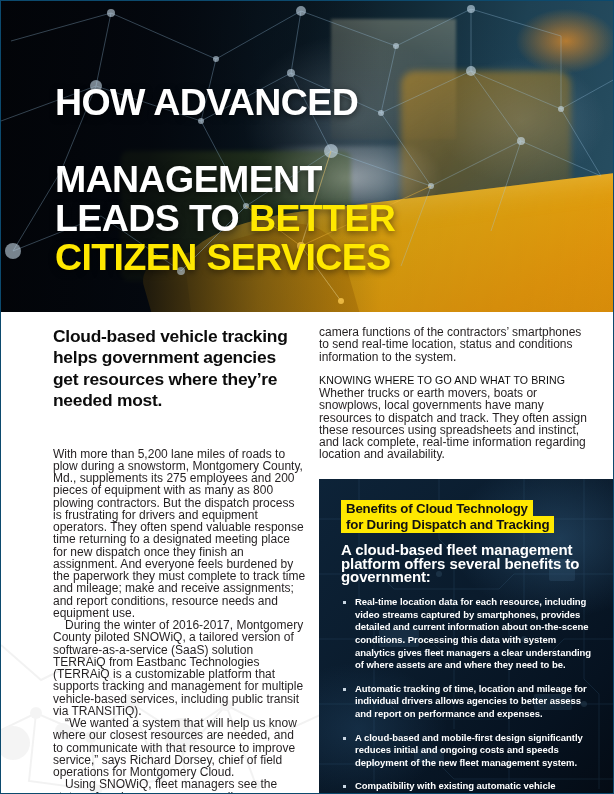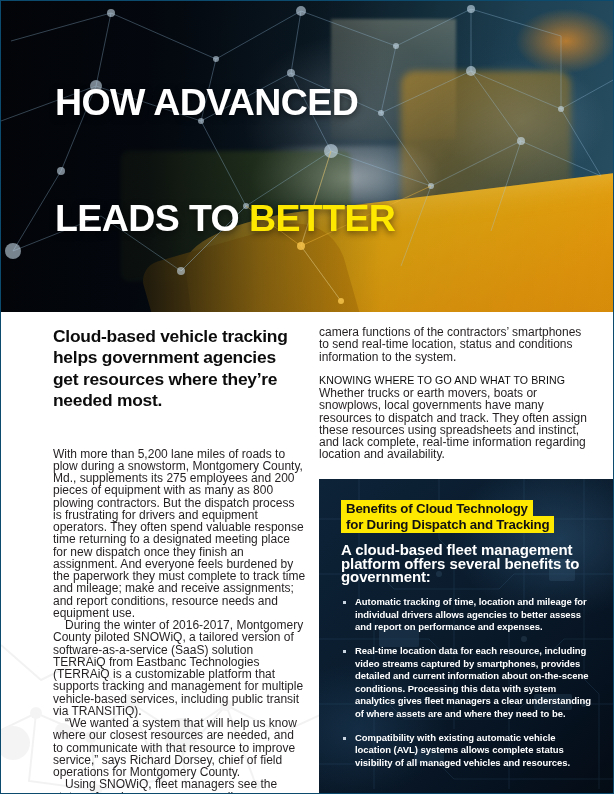--- a/index.html
+++ b/index.html
@@ -321,22 +321,23 @@
       </g>
       <g fill="#f5c24a" opacity="0.85">
         <circle cx="300" cy="245" r="4"></circle>
           <circle cx="340" cy="300" r="3"></circle>
       </g>
     </svg>
 
     <h1 class="hero-title">
       <span>HOW ADVANCED</span><br>
       <br>
-      <br>
+      <span>MANAGEMENT</span><br>
       <span>LEADS TO </span><span class="hl-yellow">BETTER</span><br>
+      <span class="hl-yellow">CITIZEN SERVICES</span>
     </h1>
   </div>
 
   <div class="content">
 
     <svg class="watermark" viewBox="0 0 320 210" preserveAspectRatio="none">
       <g stroke="#e8e8e8" stroke-width="2" fill="none">
         <path d="M-10 150 L35 128 L90 152 L130 118 L180 150 L225 120 L280 148 L330 125"></path>
         <path d="M35 128 L28 196 L95 205"></path>
         <path d="M90 152 L95 205 L160 195"></path>
@@ -357,21 +358,21 @@
         <circle cx="95" cy="205" r="6"></circle>
           <circle cx="160" cy="195" r="4"></circle>
       </g>
     </svg>
 
     <div class="col-left">
       <p class="deck">Cloud-based vehicle tracking helps government agencies get resources where they’re needed most.</p>
       <div class="body-text">
         <p>With more than 5,200 lane miles of roads to plow during a snowstorm, Montgomery County, Md., supplements its 275 employees and 200 pieces of equipment with as many as 800 plowing contractors. But the dispatch process is frustrating for drivers and equipment operators. They often spend valuable response time returning to a designated meeting place for new dispatch once they finish an assignment. And everyone feels burdened by the paperwork they must complete to track time and mileage; make and receive assignments; and report conditions, resource needs and equipment use.</p>
         <p class="indent">During the winter of 2016-2017, Montgomery County piloted SNOWiQ, a tailored version of software-as-a-service (SaaS) solution TERRAiQ from Eastbanc Technologies (TERRAiQ is a customizable platform that supports tracking and management for multiple vehicle-based services, including public transit via TRANSITiQ).</p>
-        <p class="indent">“We wanted a system that will help us know where our closest resources are needed, and to communicate with that resource to improve service,” says Richard Dorsey, chief of field operations for Montgomery County.</p>
+        <p class="indent">“We wanted a system that will help us know where our closest resources are needed, and to communicate with that resource to improve service,” says Richard Dorsey, chief of field operations for Montgomery Cloud.</p>
         <p class="indent">Using SNOWiQ, fleet managers see the status of each resource on an online dashboard and make assignments based on real-time data from cloud-based business intelligence software. Drivers and equipment operators — whether employees or contractors — use an app to receive and report on assignments. The app also uses the GPS and</p>
       </div>
     </div>
 
     <div class="col-right">
       <div class="body-text">
         <p>camera functions of the contractors’ smartphones to send real-time location, status and conditions information to the system.</p>
       </div>
       <h2 class="kicker">KNOWING WHERE TO GO AND WHAT TO BRING</h2>
       <div class="body-text">
@@ -413,25 +414,29 @@
 
       <div class="benefits-inner">
         <h3 class="benefits-title">
           <span>Benefits of Cloud Technology</span><br>
           <span>for During Dispatch and Tracking</span>
         </h3>
         <p class="benefits-sub">A cloud-based fleet management platform offers several benefits to government:</p>
         <ul class="benefits-list">
           <li>
             <span class="bullet"></span>
+            <span>Real-time location data for each resource, including video streams captured by smartphones, provides detailed and current information about on-the-scene conditions. Processing this data with system analytics gives fleet managers a clear understanding of where assets are and where they need to be.</span>
+          </li>
+          <li>
+            <span class="bullet"></span>
             <span>Automatic tracking of time, location and mileage for individual drivers allows agencies to better assess and report on performance and expenses.</span>
           </li>
           <li>
             <span class="bullet"></span>
-            <span>Real-time location data for each resource, including video streams captured by smartphones, provides detailed and current information about on-the-scene conditions. Processing this data with system analytics gives fleet managers a clear understanding of where assets are and where they need to be.</span>
+            <span>A cloud-based and mobile-first design significantly reduces initial and ongoing costs and speeds deployment of the new fleet management system.</span>
           </li>
           <li>
             <span class="bullet"></span>
             <span>Compatibility with existing automatic vehicle location (AVL) systems allows complete status visibility of all managed vehicles and resources.</span>
           </li>
         </ul>
       </div>
     </div>
 
   </div>

